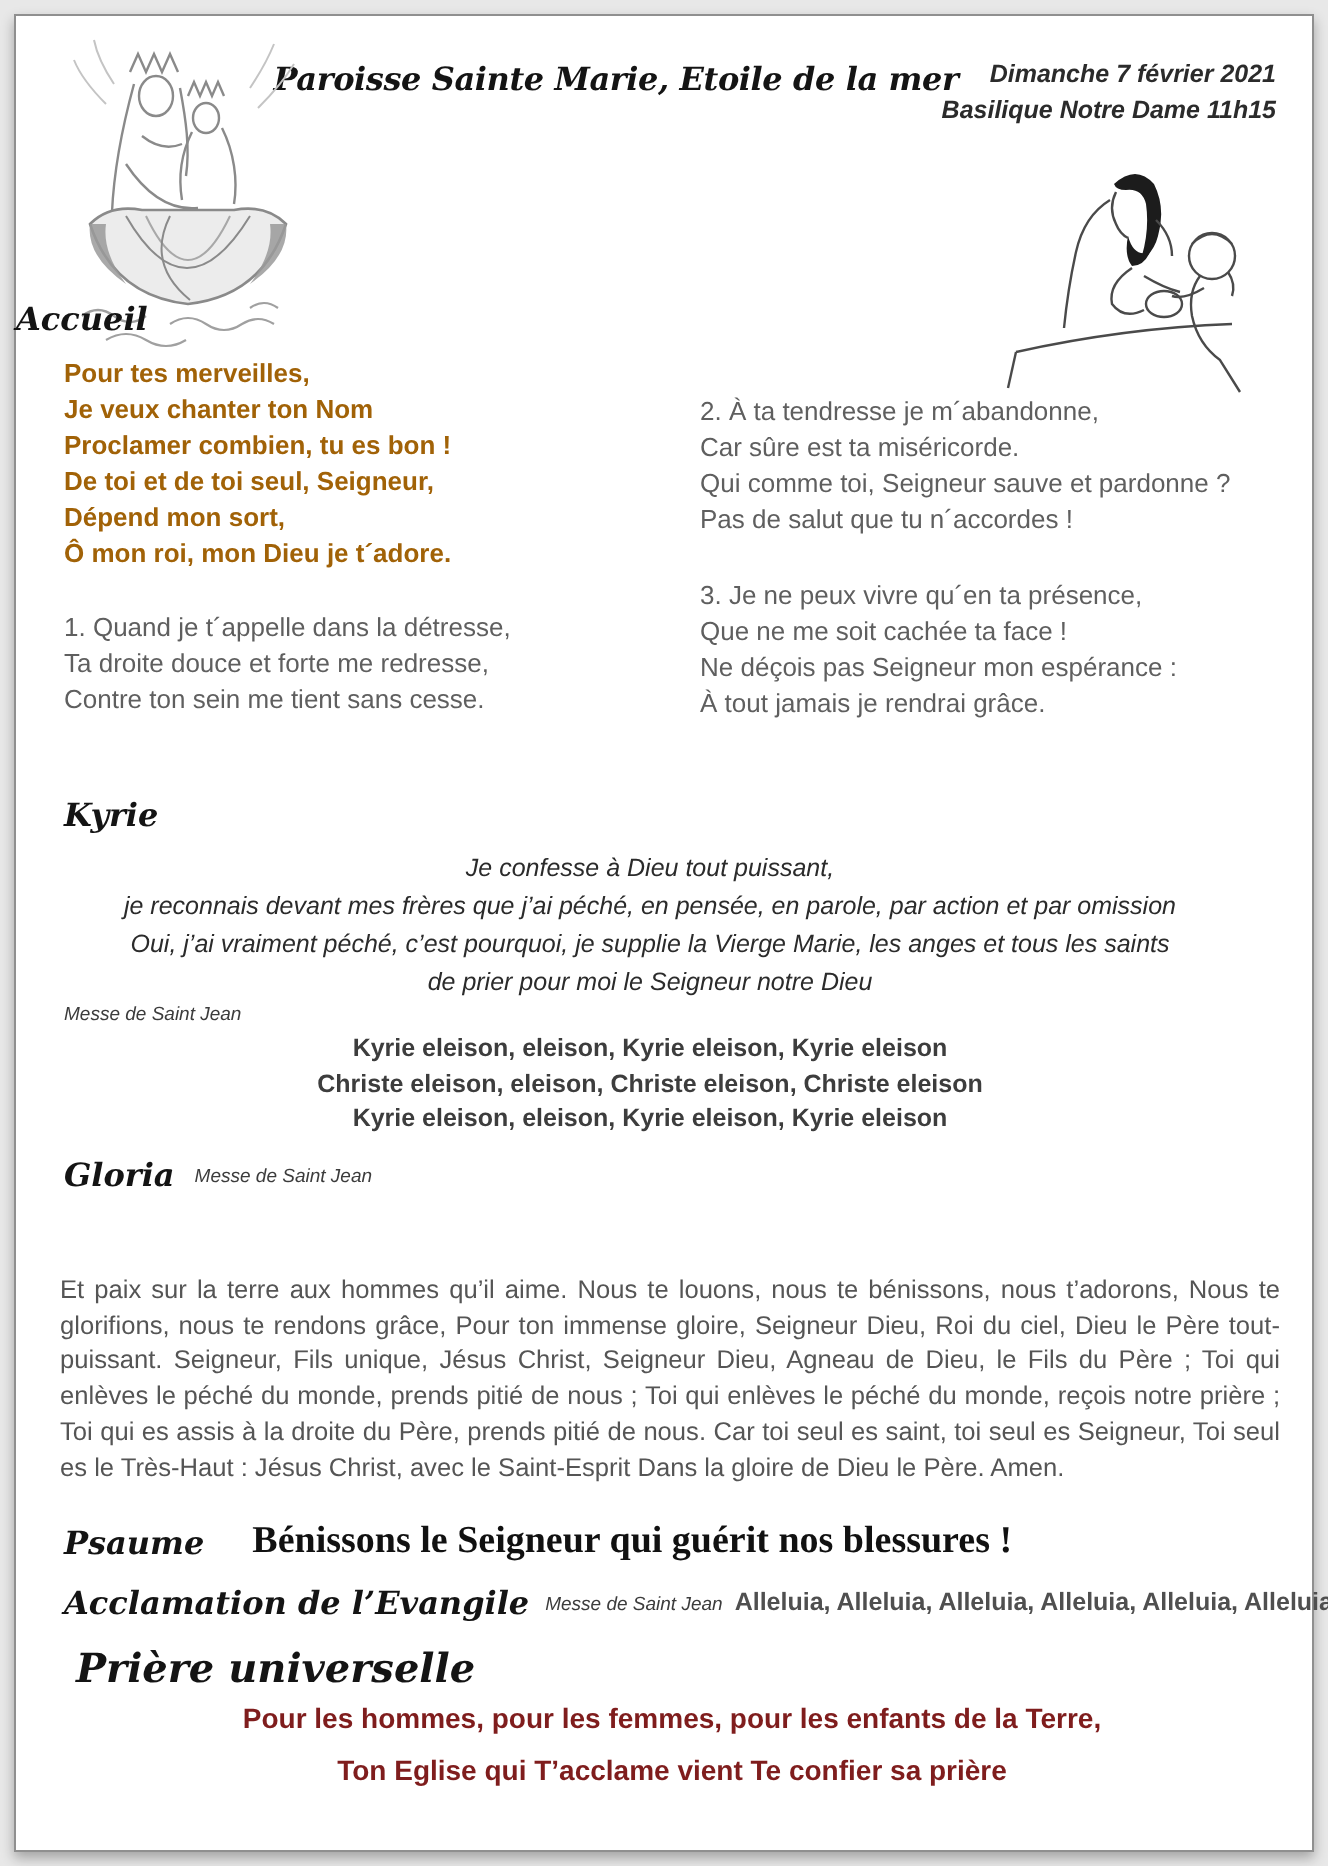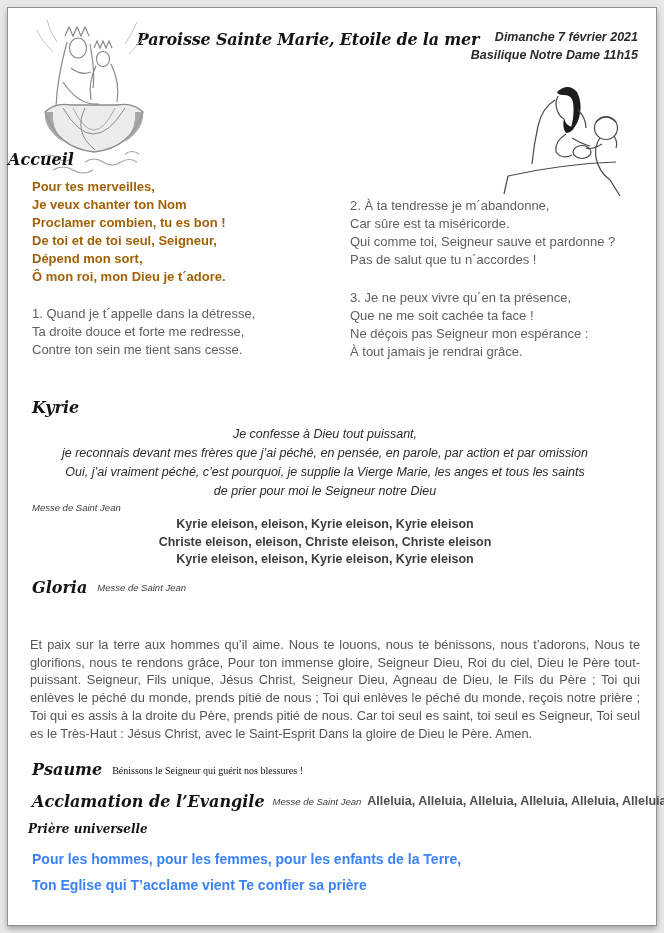--- a/index.html
+++ b/index.html
@@ -38,30 +38,30 @@
   .gloria-h{top:570px;left:24px;font-size:16px;}
   .gloria-h .setting{font-weight:normal;font-family:"Liberation Sans",sans-serif;margin-left:10px;
     vertical-align:2px;}
   .gloria-refrain{top:592px;left:12px;right:26px;text-align:center;font-size:14px;color:#3d3d3d;}
   .gloria-refrain .b{font-weight:bold;}
   .gloria-refrain .bis{font-style:italic;font-weight:normal;color:#4a4a4a;}
   .gloria-text{top:628px;left:22px;right:16px;text-align:justify;font-size:12.8px;
     line-height:17.7px;color:#555555;}
   
   .psaume{top:752px;left:24px;font-size:16px;}
-  .psaume .resp{font-family:"Liberation Serif",serif;font-style:normal;font-weight:normal;
-    color:#111;font-size:10px;margin-left:10px;vertical-align:1px;}
+  .psaume .resp{font-family:"Liberation Serif",serif;font-style:normal;font-weight:bold;
+    color:#111;font-size:19px;margin-left:24px;vertical-align:1px;}
   .acclam{top:784px;left:24px;font-size:16px;white-space:nowrap;}
   .acclam .setting{font-weight:normal;font-family:"Liberation Sans",sans-serif;margin-left:8px;
     vertical-align:2px;}
   .acclam .alleluia{font-family:"Liberation Sans",sans-serif;font-style:normal;font-weight:bold;
     color:#4f4f4f;font-size:12.5px;margin-left:6px;vertical-align:2px;}
-  .priere-h{top:814px;left:20px;font-size:12px;}
-  .priere-lines{top:838px;left:24px;right:16px;font-weight:bold;
-    color:#3b82f6;font-size:14px;line-height:26px;}
+  .priere-h{top:814px;left:30px;font-size:20px;}
+  .priere-lines{top:838px;left:24px;right:16px;text-align:center;font-weight:bold;
+    color:#7f1d1d;font-size:14px;line-height:26px;}
   
   .img-left{top:4px;left:25px;width:122px;height:172px;}
   .img-right{top:76px;left:494px;width:138px;height:128px;}
   svg{display:block;}
 </style>
 </head>
 <body>
 
 <div class="sheet">
 

